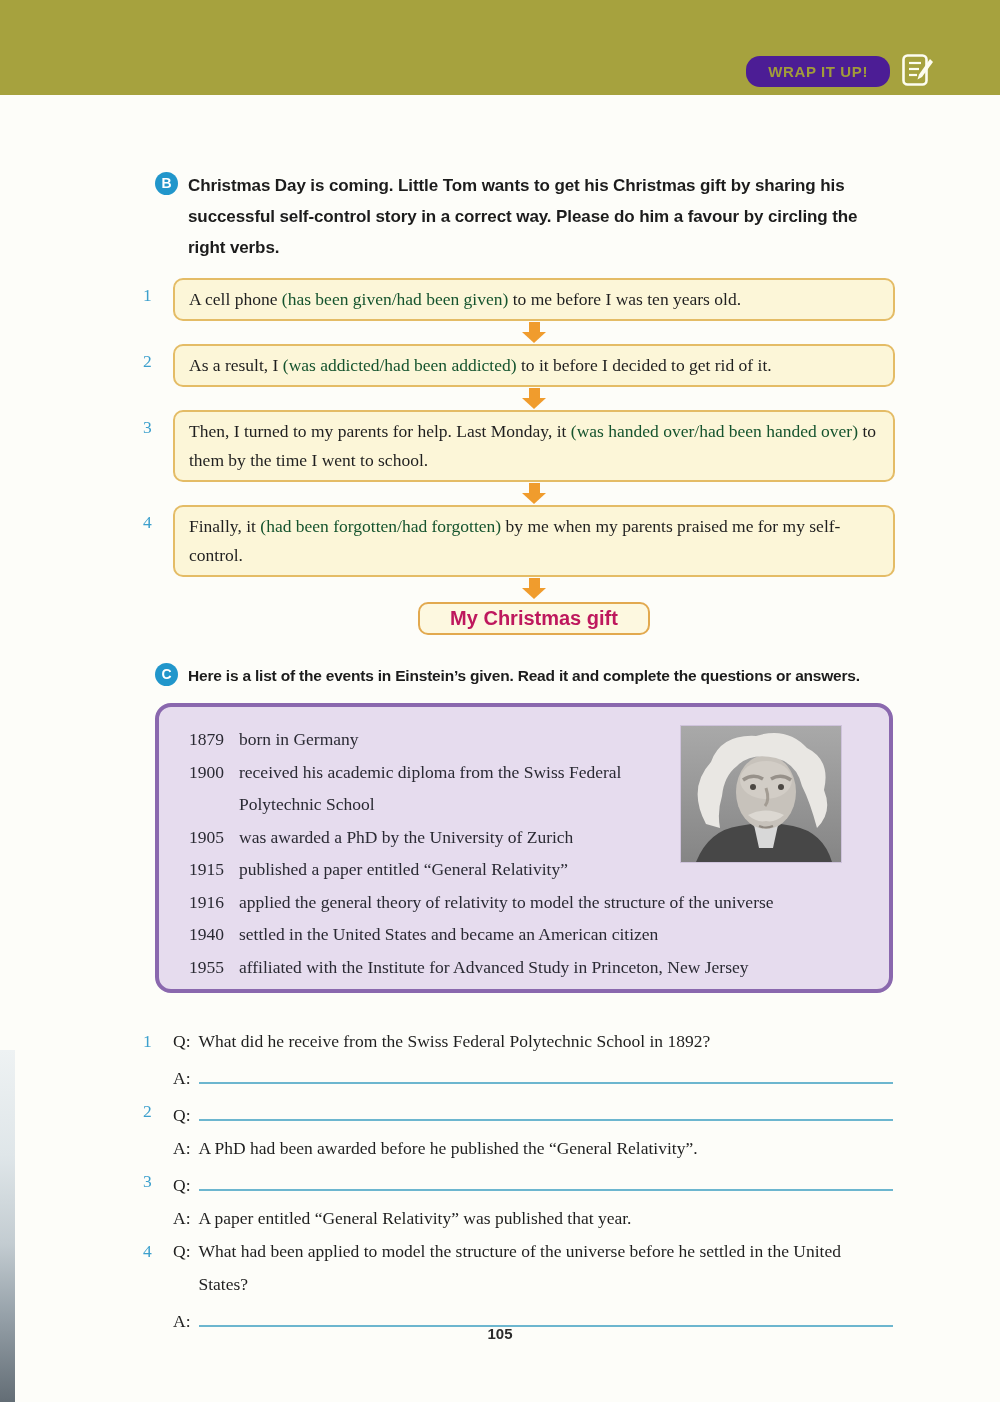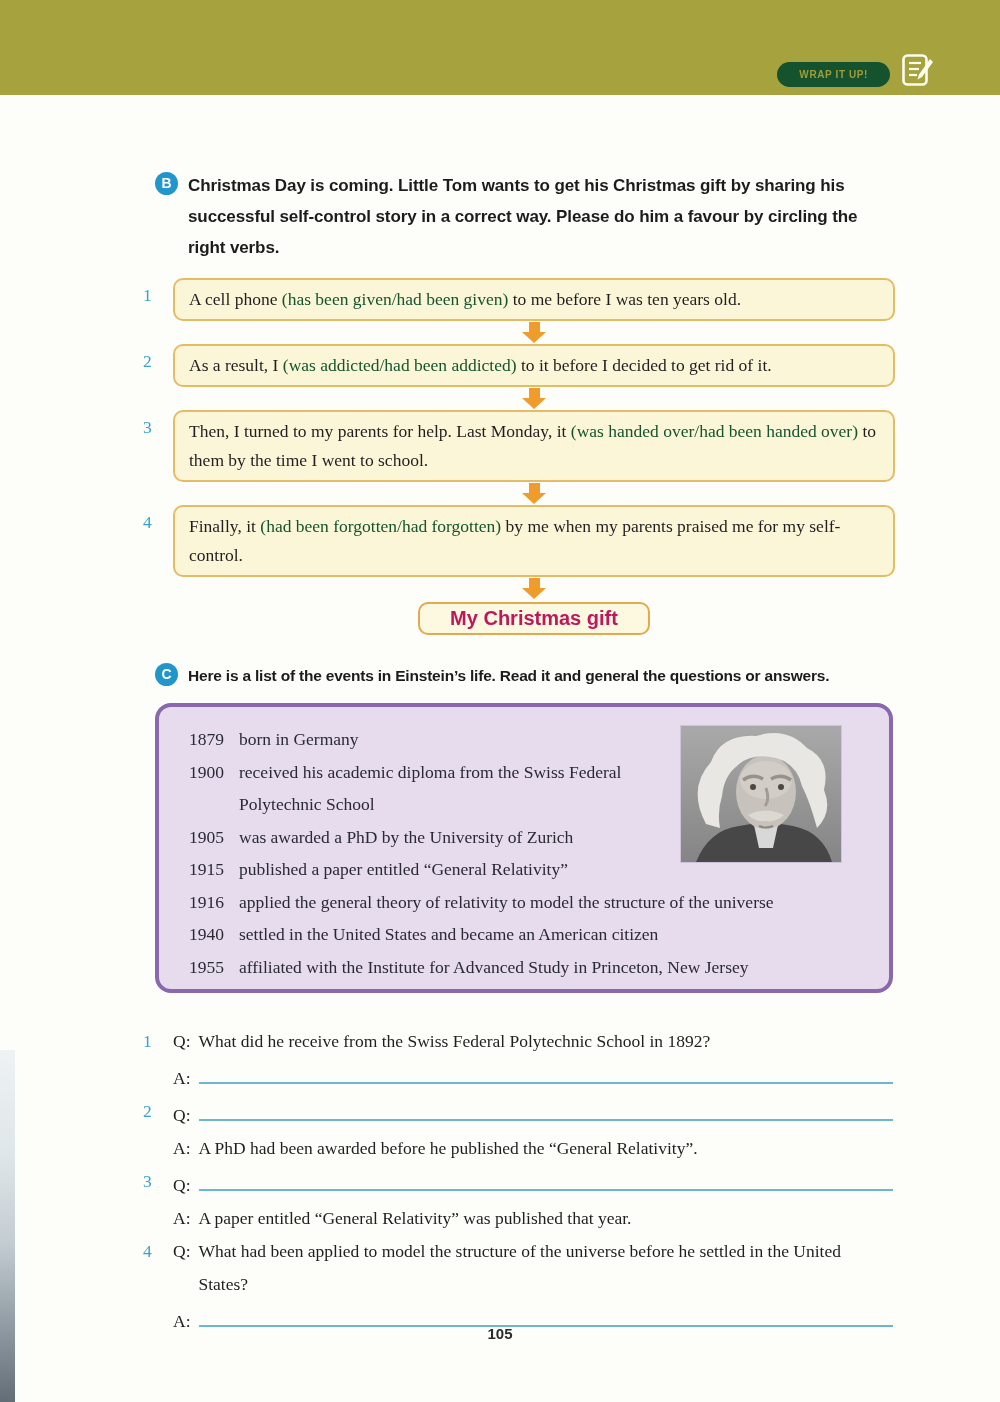--- a/index.html
+++ b/index.html
@@ -9,23 +9,23 @@
     font-family:"Liberation Serif", serif; color:#222;
   }
 
   
   .header {
     position:absolute; top:0; left:0; width:1000px; height:95px;
     background:#a6a23e; display:flex; align-items:flex-end;
     justify-content:flex-end; padding:0 66px 8px 0; box-sizing:border-box;
   }
   .wrap-pill {
-    background:#14532d; color:#a19c3a; border-radius:14px;
+    background:#4c1d95; color:#a19c3a; border-radius:14px;
     font-family:"Liberation Sans", sans-serif; font-weight:bold;
-    font-size:10px; letter-spacing:.6px; padding:7px 22px; margin-right:10px;
+    font-size:15px; letter-spacing:.6px; padding:7px 22px; margin-right:10px;
   }
   .pad-icon { width:34px; height:34px; display:block; }
 
   
   .content { position:absolute; left:143px; top:170px; width:752px; }
 
   
   .sec-head { display:flex; align-items:flex-start; gap:10px; margin-left:12px;
     font-family:"Liberation Sans", sans-serif; font-weight:bold; color:#1c1c1c; }
   .sec-badge {
@@ -161,21 +161,21 @@
           <div class="head"></div>
         </div>
 
       <div class="gift-wrap">
         <div class="gift-box">My Christmas gift</div>
       </div>
     </div>
 
     <div class="sec-head sec-c">
       <div class="sec-badge">C</div>
-      <div class="sec-c-text">Here is a list of the events in Einstein’s life. Read it and general the questions or answers.</div>
+      <div class="sec-c-text">Here is a list of the events in Einstein’s given. Read it and complete the questions or answers.</div>
     </div>
 
     <div class="einstein-box">
       <div class="tl-row narrow">
         <span class="tl-year">1879</span>
         <span class="tl-event">born in Germany</span>
       </div>
       <div class="tl-row narrow">
         <span class="tl-year">1900</span>
         <span class="tl-event">received his academic diploma from the Swiss Federal Polytechnic School</span>

